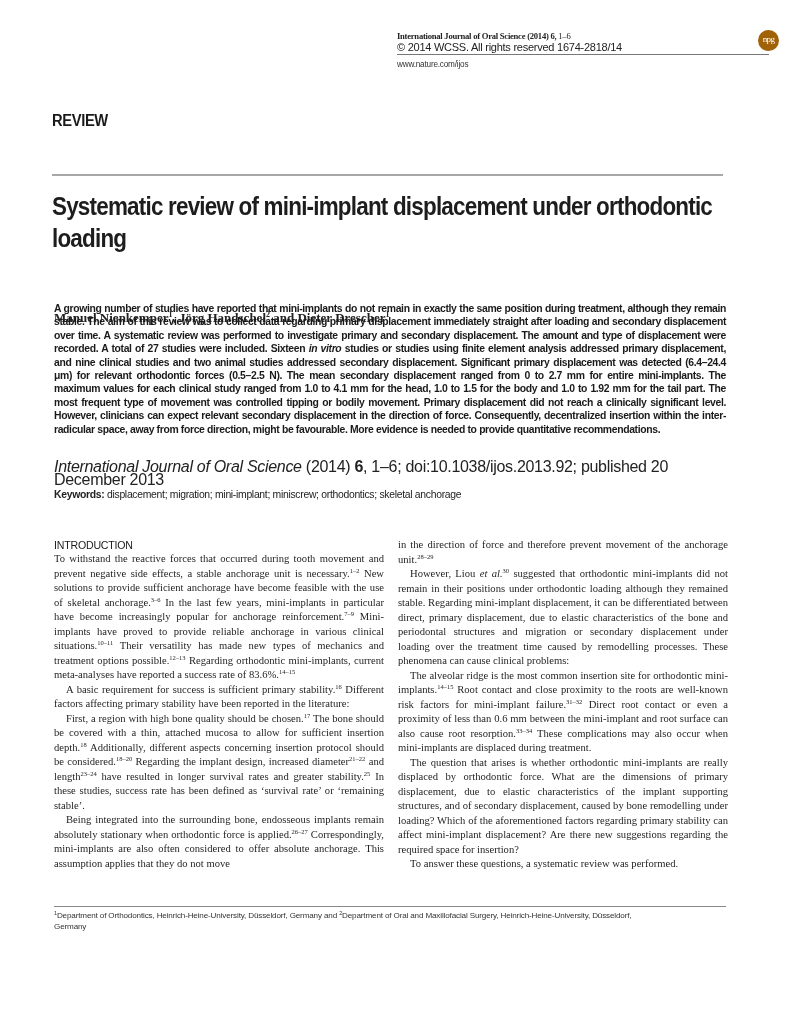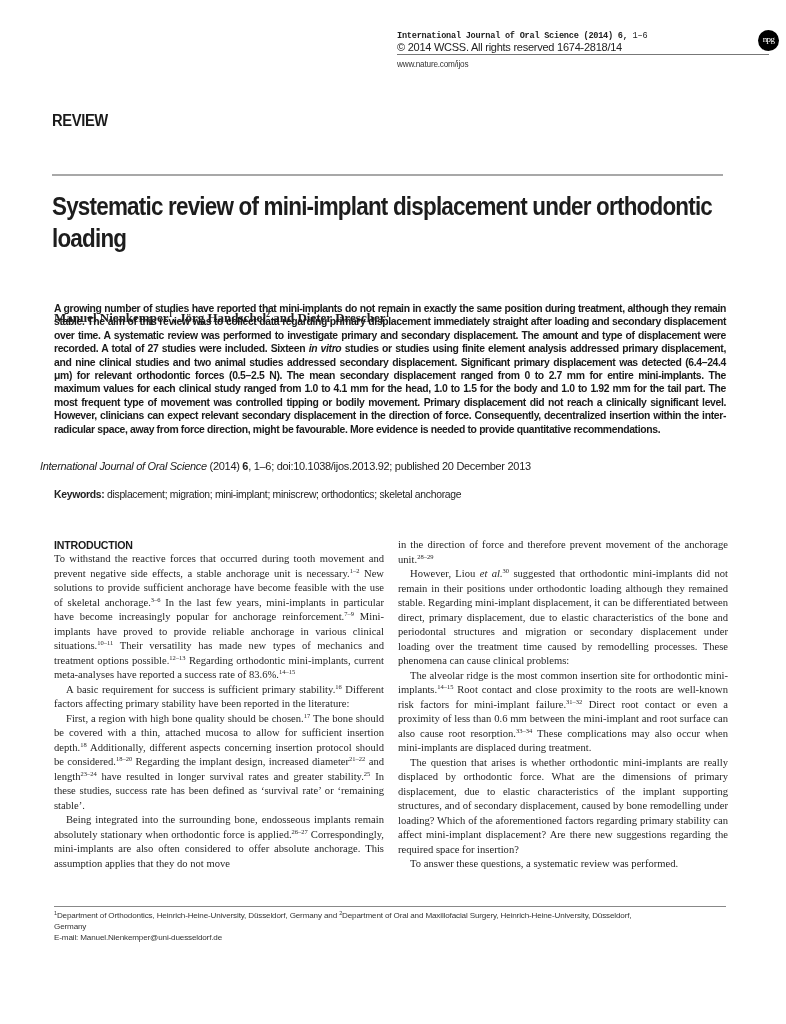--- a/index.html
+++ b/index.html
@@ -4,51 +4,51 @@
 <style>
   html, body { margin: 0; padding: 0; background: #ffffff; }
   body {
     width: 786px; height: 1024px; position: relative; overflow: hidden;
     color: #1a1a1a;
     font-family: "Liberation Serif", serif;
   }
   .abs { position: absolute; }
 
   
-  #hdr-journal { left: 397px; top: 31px; font-size: 8.6px; line-height: 11px; font-family: Liberation Mono, monospace; letter-spacing: -0.25px; color: #222; }
+  #hdr-journal { left: 397px; top: 31px; font-size: 8.6px; line-height: 11px; font-family: Liberation Serif, serif; letter-spacing: -0.25px; color: #222; }
   #hdr-journal b { font-weight: bold; }
   #hdr-copy { left: 397px; top: 42px; font-size: 11px; line-height: 11px; font-family: "Liberation Sans", sans-serif; letter-spacing: -0.25px; color: #222; }
   #hdr-rule { left: 397px; top: 54px; width: 372px; height: 1px; background: #777; }
   #hdr-url { left: 397px; top: 60px; font-size: 8.2px; font-family: "Liberation Sans", sans-serif; color: #333; letter-spacing: -0.2px; text-align: center; }
-  #npg-logo { left: 758px; top: 30px; width: 21px; height: 21px; border-radius: 50%; background: #000000; color: #fff; font-size: 9px; line-height: 19px; text-align: center; font-family: "Liberation Serif", serif; letter-spacing: -0.6px; }
+  #npg-logo { left: 758px; top: 30px; width: 21px; height: 21px; border-radius: 50%; background: #a16207; color: #fff; font-size: 9px; line-height: 19px; text-align: center; font-family: "Liberation Serif", serif; letter-spacing: -0.6px; }
 
   #section-label { left: 52px; top: 112px; font-family: "Liberation Sans", sans-serif; font-weight: bold; font-size: 16px; letter-spacing: -0.4px; color: #1a1a1a; transform: scaleX(0.92); transform-origin: left; }
   #title-rule { left: 52px; top: 174px; width: 671px; height: 2px; background: #a8a8a8; }
 
   #title { left: 52px; top: 190px; width: 680px; font-family: "Liberation Sans", sans-serif; font-weight: bold; font-size: 25.5px; line-height: 32px; letter-spacing: -0.9px; color: #1d1d1d; transform: scaleX(0.88); transform-origin: left; width: 773px; }
 
   #authors { left: 54px; top: 266px; font-family: "Liberation Serif", serif; font-weight: bold; font-size: 13px; color: #222; margin-top: 44px; }
   #authors sup { font-size: 8px; vertical-align: 5px; line-height: 0; }
 
   #abstract { left: 54px; top: 302px; width: 672px; font-family: "Liberation Sans", sans-serif; font-weight: bold; font-size: 10.4px; line-height: 13.4px; color: #1a1a1a; text-align: justify; letter-spacing: -0.35px; }
   #abstract i { font-weight: bold; }
-  #citation { left: 40px; top: 460px; width: 672px; font-family: "Liberation Sans", sans-serif; font-size: 11px; line-height: 13px; letter-spacing: -0.3px; color: #222; }
+  #citation { left: 54px; top: 460px; width: 672px; font-family: "Liberation Sans", sans-serif; font-size: 16px; line-height: 13px; letter-spacing: -0.3px; color: #222; }
   #citation i { font-style: italic; }
   #citation b { font-weight: bold; }
 
   #keywords { left: 54px; top: 489px; width: 672px; font-family: "Liberation Sans", sans-serif; font-size: 10.4px; letter-spacing: -0.3px; color: #222; }
   #keywords b { font-weight: bold; }
 
   .col { font-family: "Liberation Serif", serif; font-size: 10.6px; line-height: 14.5px; color: #1e1e1e; text-align: justify; }
   .col p { margin: 0; text-indent: 12px; }
   .col p.noind { text-indent: 0; }
   .col sup { font-size: 6.5px; vertical-align: 4px; line-height: 0; }
   #col-left { left: 54px; top: 538px; width: 330px; }
   #col-right { left: 398px; top: 538px; width: 330px; }
-  #intro-heading { font-family: "Liberation Sans", sans-serif; font-weight: bold; font-size: 10.6px; line-height: 14px; color: #1a1a1a; letter-spacing: -0.2px; }
+  #intro-heading { font-family: "Liberation Sans", sans-serif; font-weight: normal; font-size: 10.6px; line-height: 14px; color: #1a1a1a; letter-spacing: -0.2px; }
 
   #foot-rule { left: 54px; top: 906px; width: 672px; height: 1px; background: #888; }
   #footnotes { left: 54px; top: 910px; width: 680px; font-family: "Liberation Sans", sans-serif; font-size: 8.1px; line-height: 11.2px; color: #333; letter-spacing: -0.15px; }
   #footnotes sup { font-size: 5.5px; vertical-align: 3px; line-height: 0; }
   #footnotes div { white-space: nowrap; }
 </style>
 </head>
 <body>
 
 <div class="abs" id="hdr-journal">
@@ -105,14 +105,13 @@
     <span>The alveolar ridge is the most common insertion site for orthodontic mini-implants.</span><sup>14–15</sup><span> Root contact and close proximity to the roots are well-known risk factors for mini-implant failure.</span><sup>31–32</sup><span> Direct root contact or even a proximity of less than 0.6 mm between the mini-implant and root surface can also cause root resorption.</span><sup>33–34</sup><span> These complications may also occur when mini-implants are displaced during treatment.</span>
   </p>
   <p>The question that arises is whether orthodontic mini-implants are really displaced by orthodontic force. What are the dimensions of primary displacement, due to elastic characteristics of the implant supporting structures, and of secondary displacement, caused by bone remodelling under loading? Which of the aforementioned factors regarding primary stability can affect mini-implant displacement? Are there new suggestions regarding the required space for insertion?</p>
   <p>To answer these questions, a systematic review was performed.</p>
 </div>
 
 <div class="abs" id="foot-rule"></div>
 <div class="abs" id="footnotes">
   <div><sup>1</sup><span>Department of Orthodontics, Heinrich-Heine-University, Düsseldorf, Germany and </span><sup>2</sup><span>Department of Oral and Maxillofacial Surgery, Heinrich-Heine-University, Düsseldorf,</span></div>
   <div>Germany</div>
-  <div>E-mail: Manuel.Nienkemper@uni-duesseldorf.de</div>
 </div>
 
 </body></html>

